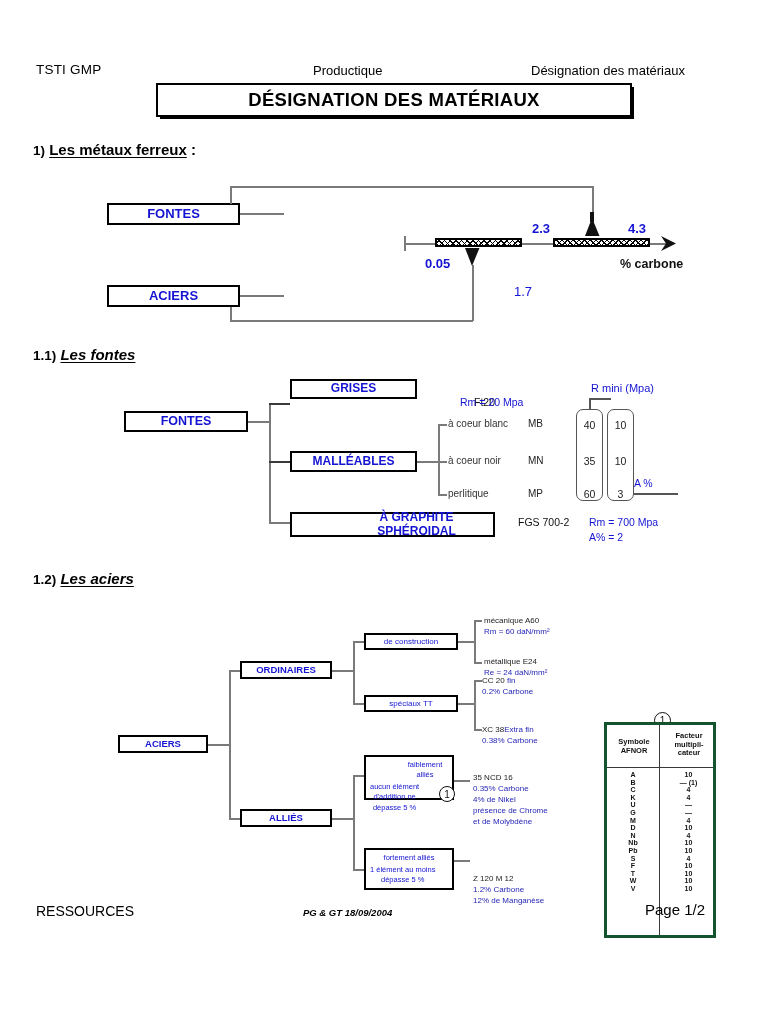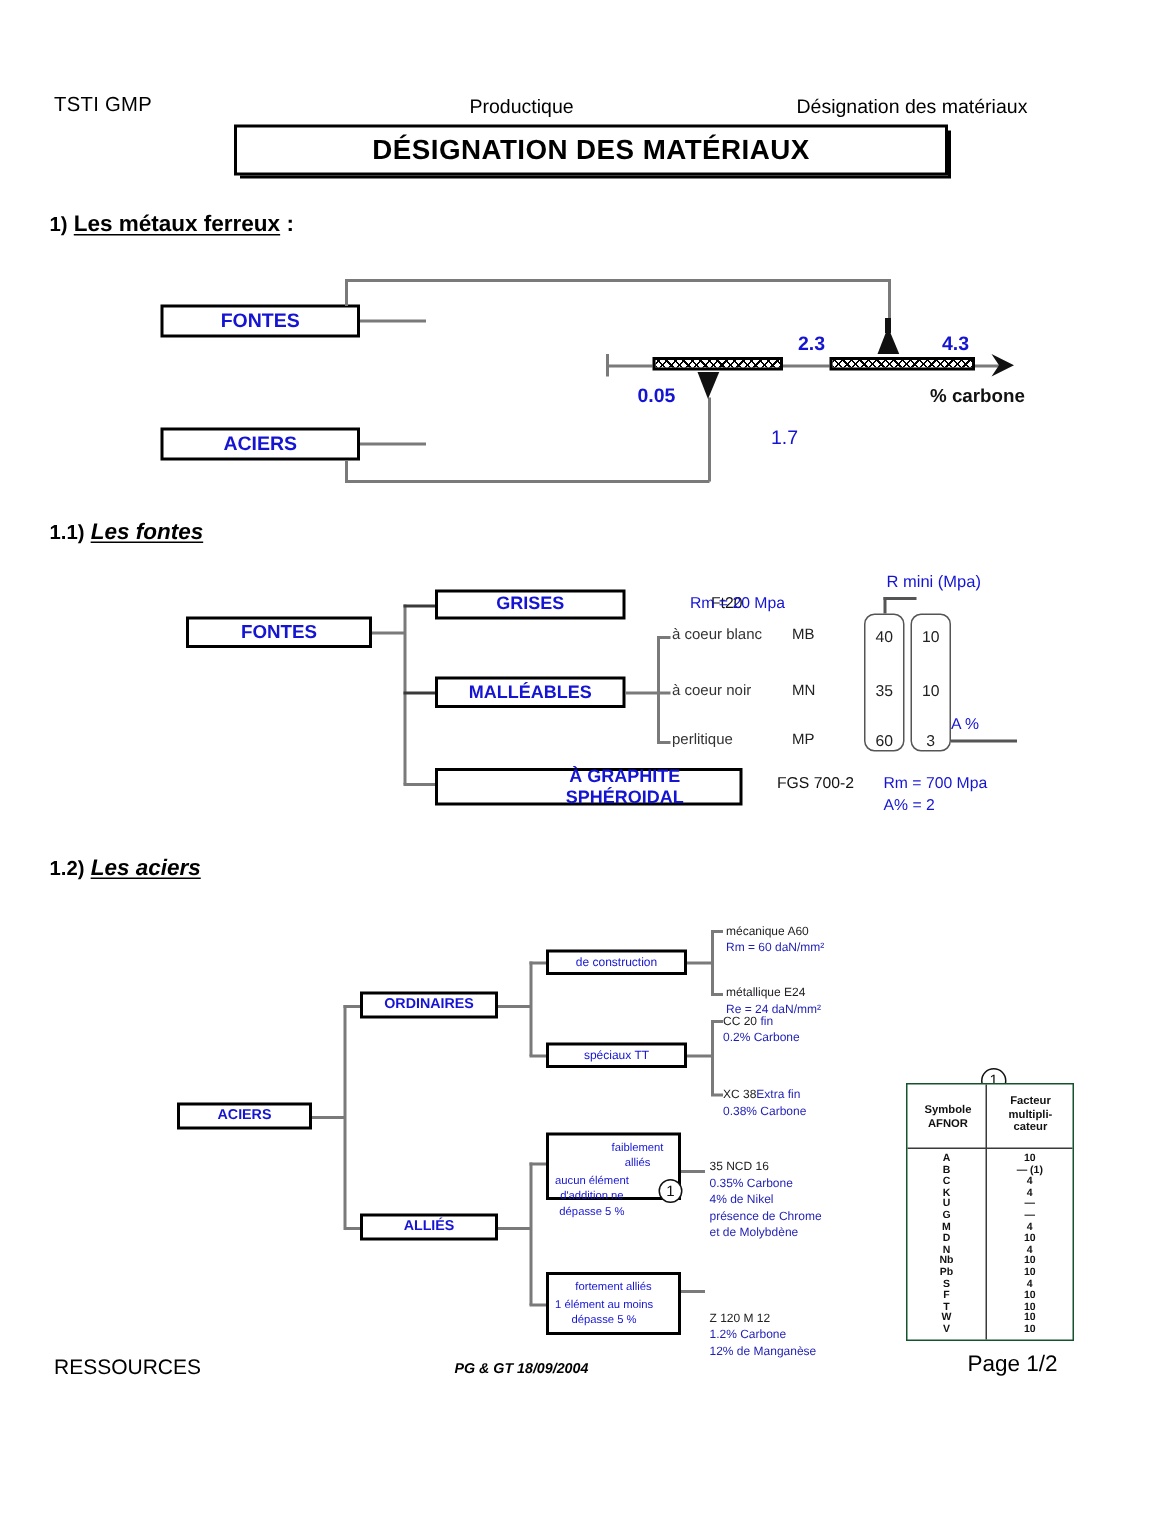--- a/index.html
+++ b/index.html
@@ -93,22 +93,22 @@
   .rcol {
     box-sizing: border-box;
     border: 1.5px solid #555;
     border-radius: 7px;
     background: #fff;
   }
 
   
   #afnor {
     left: 604px; top: 722px;
-    width: 112px; height: 172px;
-    border: 1px solid #14532d;
+    width: 112px; height: 216px;
+    border: 3px solid #14532d;
     background: #fff;
     box-sizing: border-box;
   }
   #afnor .vsep {
     position: absolute; left: 52px; top: 0; width: 1px; height: 100%;
     background: #3a3a3a;
   }
   #afnor .hsep {
     position: absolute; left: 0; top: 42px; width: 100%; height: 1px;
     background: #3a3a3a;
@@ -210,21 +210,21 @@
     <polygon points="472,266 479.5,248 465,248" fill="#111"></polygon>
   </svg>
 
   <div class="abs sec-head" id="sec11">
     <span class="num">1.1)</span>
     <span class="u it">Les fontes</span>
   </div>
 
   <div class="abs box" style="left:124px; top:411px; width:124px; height:21px; font-size:12.5px;">FONTES</div>
 
-  <div class="abs box" style="left:290px; top:393px; width:127px; height:20px; font-size:12px;">GRISES</div>
+  <div class="abs box" style="left:290px; top:379px; width:127px; height:20px; font-size:12px;">GRISES</div>
   <div class="abs box" style="left:290px; top:451px; width:127px; height:21px; font-size:12px;">MALLÉABLES</div>
   <div class="abs box" style="left:290px; top:512px; width:205px; height:25px; font-size:12px;padding-left:48px;">À GRAPHITE SPHÉROIDAL</div>
 
   <div class="abs line hline" style="left:248px; top:421px; width:22px;"></div>
   <div class="abs line vline" style="left:269px; top:403px; height:120px;"></div>
   <div class="abs line hline dark" style="left:269px; top:403px; width:21px;"></div>
   <div class="abs line hline dark" style="left:269px; top:461px; width:21px;"></div>
   <div class="abs line hline" style="left:269px; top:522px; width:21px;"></div>
 
   <div class="abs" style="left:430px; top:396px; font-size:10.5px; color:#111;padding-left:44px;">Ft20</div>

